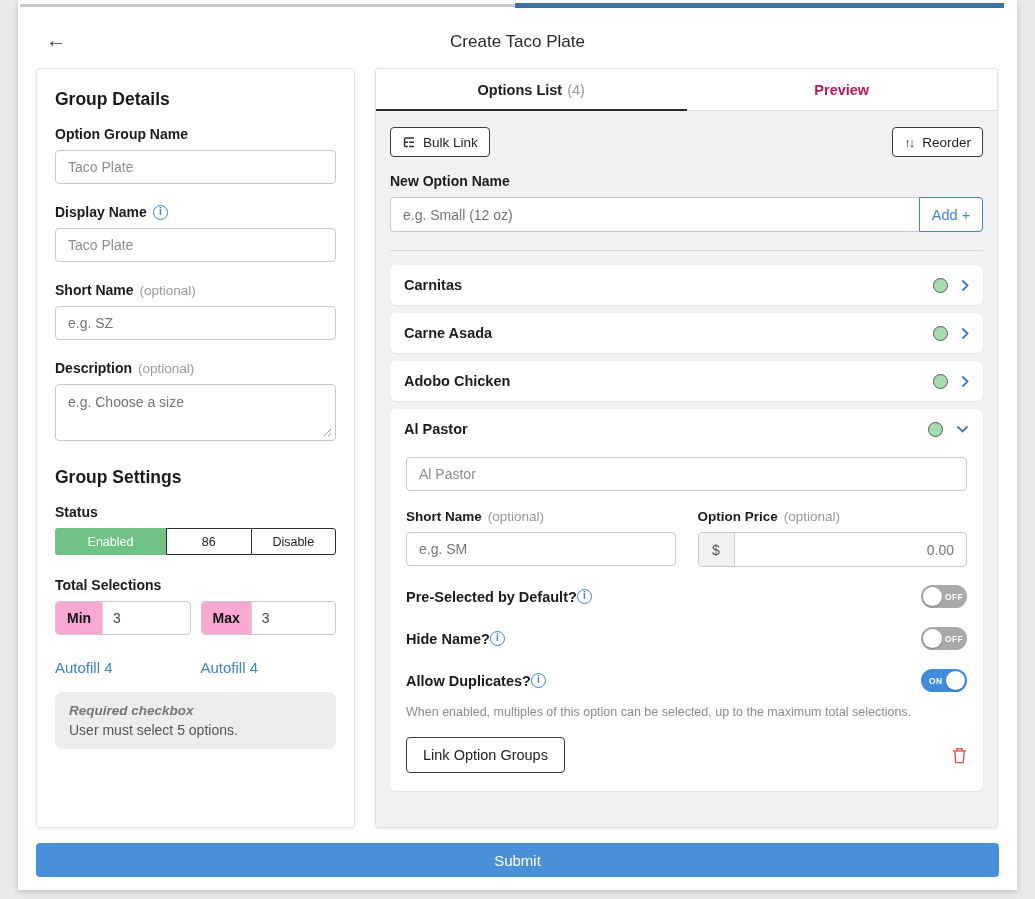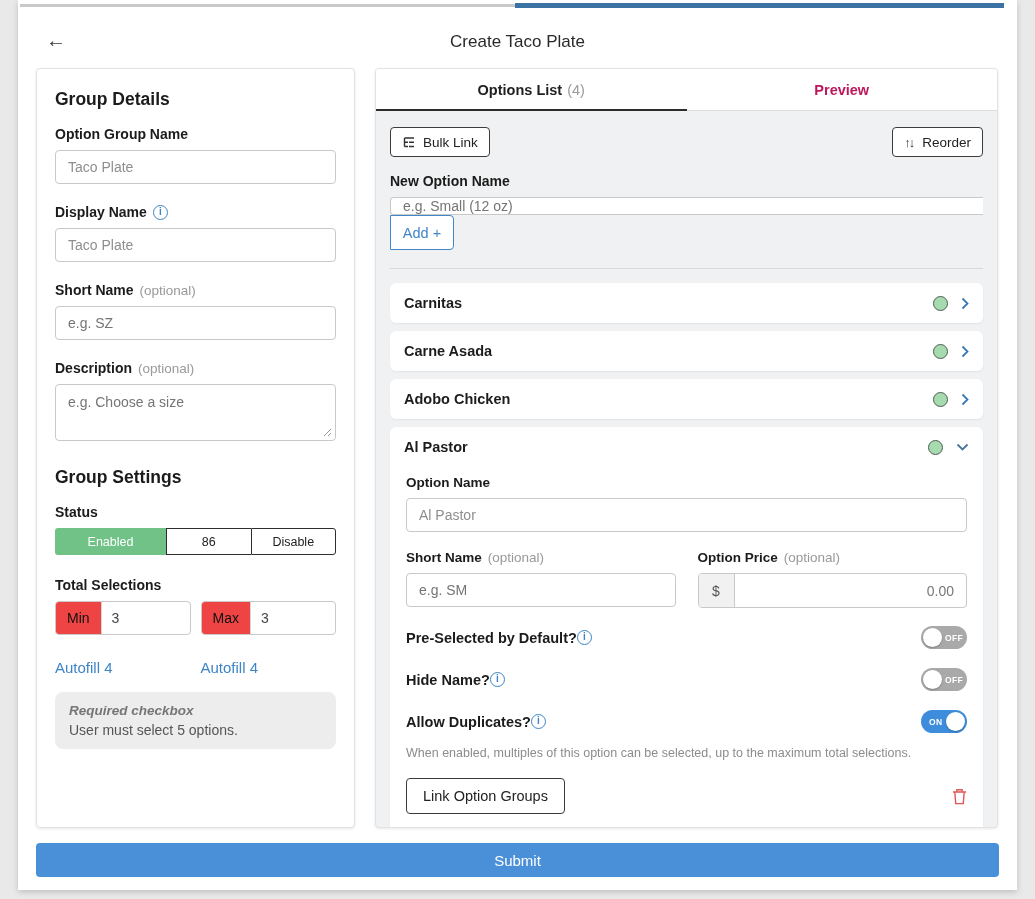--- a/index.html
+++ b/index.html
@@ -43,21 +43,21 @@
 
   .seg{display:flex;height:27px;margin:2px 0 22px;}
   .seg-item{flex:1;display:flex;align-items:center;justify-content:center;font-size:12.5px;
     background:#fff;border:1px solid #2e2e2e;color:#222;cursor:pointer;}
   .seg-item.active{background:#71c287;color:#fff;border:none;border-radius:3px 0 0 3px;flex:1.33;}
   .seg-item.mid{border-right:none;}
   .seg-item.last{border-radius:0 3px 3px 0;}
 
   .mm-row{display:flex;gap:10px;}
   .mm{width:137px;height:34px;border:1px solid #c9c9c9;border-radius:4px;display:flex;align-items:center;overflow:hidden;background:#fff;}
-  .mm-pfx{background:#ef4444;height:100%;display:flex;align-items:center;padding:0 11px;font-weight:400;font-size:14px;color:#111;border-right:1px solid #d5d5d5;}
+  .mm-pfx{background:#f9a8d4;height:100%;display:flex;align-items:center;padding:0 11px;font-weight:700;font-size:14px;color:#111;border-right:1px solid #d5d5d5;}
   .mm input{border:none;width:100%;padding:0 10px;font-size:14px;color:#444;outline:none;font-family:"Liberation Sans",sans-serif;}
   .af-row{display:flex;gap:10px;margin-top:24px;}
   .af-link{width:137px;color:#3d85c6;font-size:15px;cursor:pointer;}
 
   .req-box{margin-top:16px;background:#ededed;border-radius:8px;padding:11px 14px;}
   .req-title{font-size:13.5px;font-weight:700;font-style:italic;color:#767676;}
   .req-body{font-size:14px;color:#555;margin-top:4px;}
 
   
   .right-panel{
@@ -72,21 +72,21 @@
   .tab.active::after{content:"";position:absolute;left:0;bottom:-1px;width:100%;height:2px;background:#2c2c2c;}
   .tab .count{color:#9a9a9a;font-weight:400;}
 
   .panel-body{padding:16px 14px;}
   .toolbar{display:flex;justify-content:space-between;margin-bottom:16px;}
   .tool-btn{display:flex;align-items:center;gap:7px;height:30px;padding:0 11px;background:#fff;
     border:1px solid #3c3c3c;border-radius:4px;font-size:13.5px;color:#222;cursor:pointer;
     font-family:"Liberation Sans",sans-serif;}
   .updown{font-size:13px;letter-spacing:-2px;color:#333;margin-right:2px;}
 
-  .add-row{display:flex;margin-bottom:18px;flex-direction:column;}
+  .add-row{display:flex;margin-bottom:18px;}
   .add-input{flex:1;height:35px;border:1px solid #c9c9c9;border-right:none;border-radius:4px 0 0 4px;
     padding:0 12px;font-size:14px;color:#8e8e8e;outline:none;font-family:"Liberation Sans",sans-serif;}
   .add-btn{width:64px;height:35px;background:#fff;border:1px solid #4285c8;border-radius:0 4px 4px 0;
     color:#4285c8;font-size:14.5px;cursor:pointer;font-family:"Liberation Sans",sans-serif;}
   .divider{height:1px;background:#d8d8d8;margin:0 0 14px;}
 
   .opt-card{background:#fff;border-radius:6px;box-shadow:0 1px 2px rgba(0,0,0,.06);margin-bottom:8px;}
   .opt-head{height:40px;display:flex;align-items:center;padding:0 14px;cursor:pointer;}
   .opt-name{font-size:14.5px;font-weight:700;color:#1c1c1c;flex:1;}
   .opt-ind{display:flex;align-items:center;gap:13px;}
@@ -278,23 +278,20 @@
           <span class="opt-name">Al Pastor</span>
           <span class="opt-ind">
             <span class="dot"></span>
             <svg width="13" height="8" viewBox="0 0 13 8">
               <polyline points="1.5,1.5 6.5,6.5 11.5,1.5" stroke="#49759c" fill="none" stroke-width="1.8"></polyline>
             </svg>
           </span>
         </div>
 
         <div class="opt-form">
-          <div class="sm-label">
-            <span>Option Name</span>
-          </div>
           <input class="txt-input" value="Al Pastor" style="">
 
           <div class="two-col">
             <div>
               <div class="sm-label">
                 <span>Short Name</span>
                 <span class="opt-note">(optional)</span>
               </div>
               <input class="txt-input" placeholder="e.g. SM" style="">
             </div>

